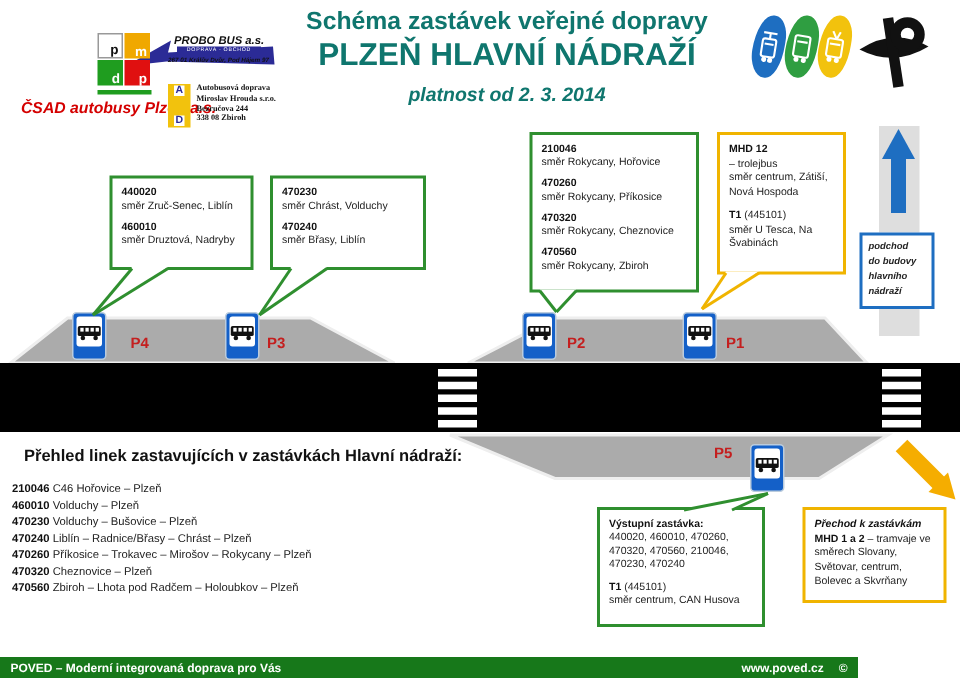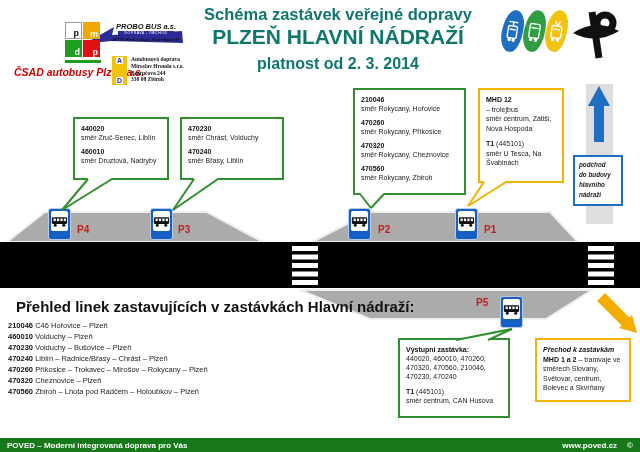--- a/index.html
+++ b/index.html
@@ -10,21 +10,21 @@
   *{margin:0;padding:0;box-sizing:border-box}
   html,body{background:#888;font-family:"Liberation Sans",sans-serif}
   #stage{position:relative;width:640px;height:452px;background:#fff;overflow:hidden}
   .abs{position:absolute}
   svg.layer{position:absolute;left:0;top:0;pointer-events:none}
 
   
   .title-wrap{left:178px;top:5px;width:320px;text-align:center;color:#0f766e}
   .t1{font-size:16.5px;font-weight:bold;white-space:nowrap}
   .t2{font-size:21px;font-weight:bold;white-space:nowrap;margin-top:1px}
-  .t3{font-size:16px;font-weight:bold;margin-top:6px}
+  .t3{font-size:13px;font-weight:bold;font-style:italic;margin-top:6px}
 
   .pmdp{left:65px;top:22px;width:36px;height:36px;display:grid;grid-template-columns:17px 17px;grid-template-rows:17px 17px;gap:1px}
   .pmdp div{display:flex;align-items:flex-end;justify-content:flex-end;font-weight:bold;font-size:9px;padding:0 2px 0 0;line-height:10px}
   .sq-p1{background:#fff;border:1px solid #999;color:#111}
   .sq-m{background:#f0a800;color:#fff}
   .sq-d{background:#1f9d1f;color:#fff}
   .sq-p2{background:#e01010;color:#fff}
   .pmdp-bar{left:65px;top:60px;width:36px;height:3px;background:#1f9d1f}
   .csad-cap{left:14px;top:66px;width:145px;font-size:10.5px;font-weight:bold;font-style:italic;color:var(--csadred);white-space:nowrap}
 
@@ -49,27 +49,27 @@
   .sp{height:6px}
 
   .podchod-box{left:573px;top:155px;width:50px;height:51px;border:2px solid var(--blue);background:#fff;z-index:2;padding:3px 4px;font-size:6.3px;line-height:10px;font-weight:bold;font-style:italic;color:#222}
 
   
   .sign{position:absolute;width:23px;height:32px;background:#1460c8;border:1px solid #bcd;border-radius:3px;padding:2px;z-index:2}
   .sign-panel{background:#fff;border-radius:2px;height:20px;display:flex;align-items:center;justify-content:center}
   .plabel{position:absolute;font-size:10px;font-weight:bold;color:var(--red);z-index:2}
 
   
-  .ov-head{left:16px;top:298px;font-size:15px;font-weight:bold;color:#111;white-space:nowrap}
+  .ov-head{left:16px;top:298px;font-size:11px;font-weight:bold;color:#111;white-space:nowrap}
   .col1{left:8px;top:320px;font-size:7.5px;line-height:11px;color:#222;white-space:nowrap}
   .col2{left:228px;top:322px;width:152px;font-size:7.5px;line-height:11px;color:#222}
   .lrow b{color:#111}
 
   
-  .footer{left:0;bottom:0;width:640px;height:14px;background:var(--footer);color:#fff;font-size:8px;font-weight:bold;display:flex;align-items:center;justify-content:space-between;padding:0 7px;z-index:4}
+  .footer{left:0;bottom:0;width:572px;height:14px;background:var(--footer);color:#fff;font-size:8px;font-weight:bold;display:flex;align-items:center;justify-content:space-between;padding:0 7px;z-index:4}
   .footer .fr span{margin-left:10px}
 </style>
 </head>
 <body>
 
 <div id="stage">
 
   <svg class="layer" width="640" height="452">
 
     <polygon points="7,242 45,212 207,212 263,242" fill="#ababab" stroke="#eeeeee" stroke-width="2"></polygon>
@@ -267,21 +267,21 @@
           <rect x="1" y="2" width="18" height="8" rx="1.5" fill="#111"></rect>
           <rect x="3" y="3.5" width="2.6" height="3" fill="#fff"></rect>
           <rect x="7" y="3.5" width="2.6" height="3" fill="#fff"></rect>
           <rect x="11" y="3.5" width="2.6" height="3" fill="#fff"></rect>
           <rect x="15" y="3.5" width="2.6" height="3" fill="#fff"></rect>
           <circle cx="5" cy="11.5" r="1.8" fill="#111"></circle>
           <circle cx="15" cy="11.5" r="1.8" fill="#111"></circle>
         </svg>
       </div>
     </div>
-  <div class="plabel" style="left:77px;top:224px">P4</div>
+  <div class="plabel" style="left:87px;top:224px">P4</div>
 
   <div class="sign" style="left:150px;top:208px">
       <div class="sign-panel">
         <svg width="17" height="13" viewBox="0 0 20 14">
           <rect x="1" y="2" width="18" height="8" rx="1.5" fill="#111"></rect>
           <rect x="3" y="3.5" width="2.6" height="3" fill="#fff"></rect>
           <rect x="7" y="3.5" width="2.6" height="3" fill="#fff"></rect>
           <rect x="11" y="3.5" width="2.6" height="3" fill="#fff"></rect>
           <rect x="15" y="3.5" width="2.6" height="3" fill="#fff"></rect>
           <circle cx="5" cy="11.5" r="1.8" fill="#111"></circle>

